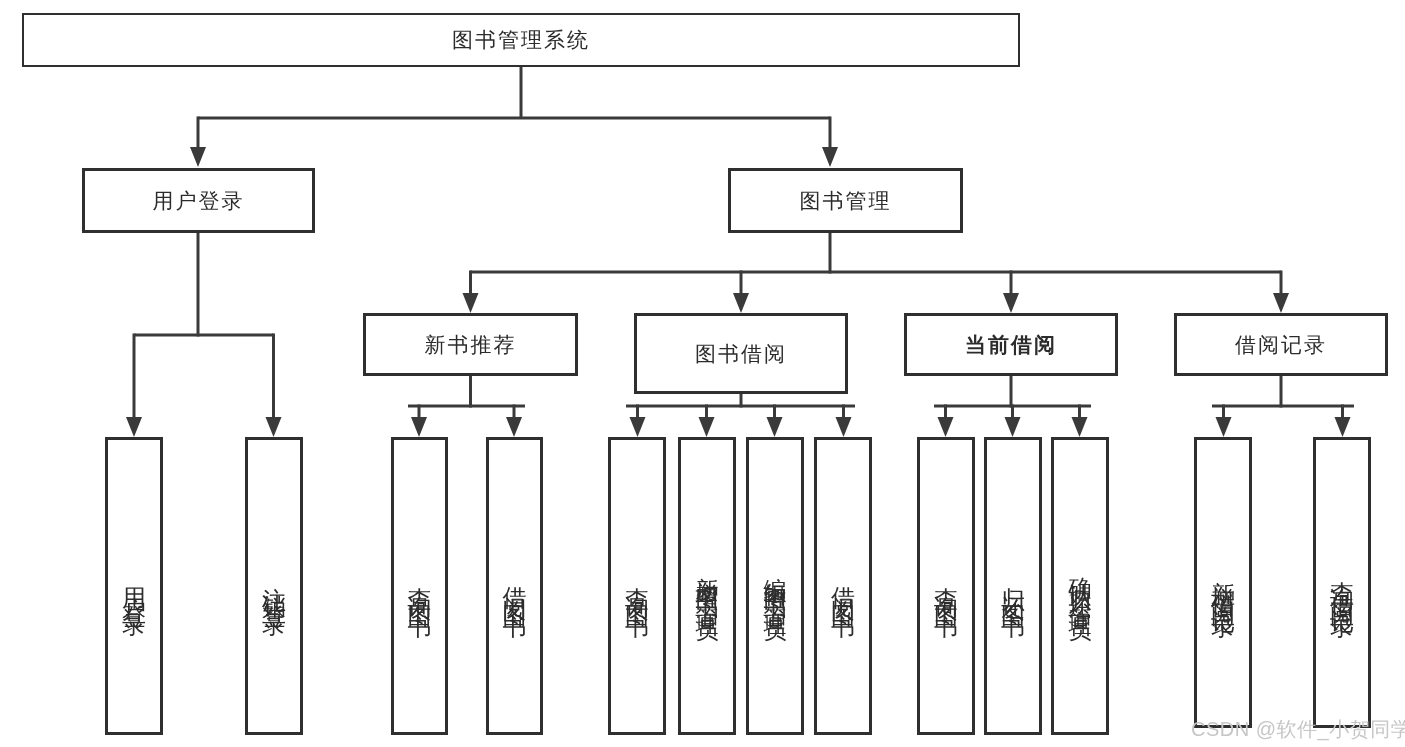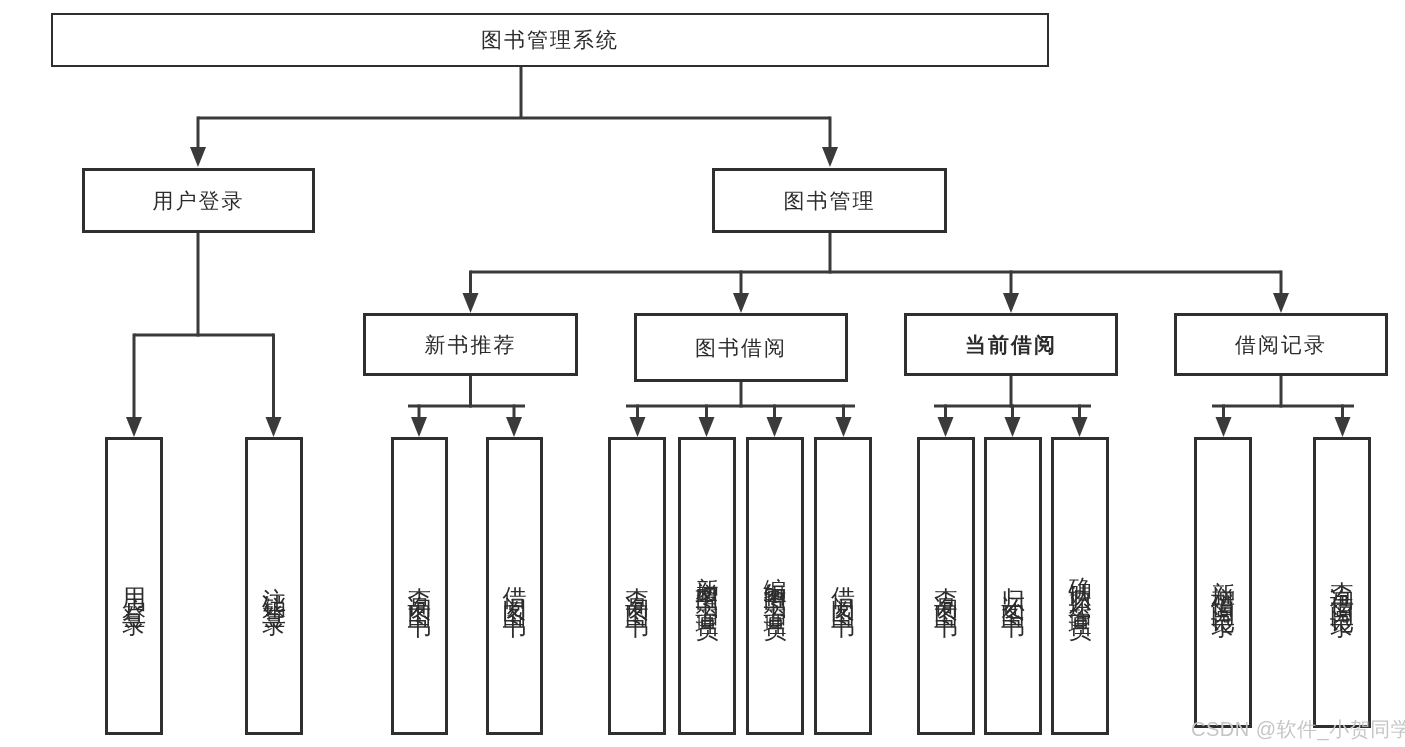--- a/index.html
+++ b/index.html
@@ -21,21 +21,21 @@
     position: absolute;
     background: #ffffff;
     border: 3px solid #2f2f2f;
     box-sizing: border-box;
     display: flex;
     align-items: center;
     justify-content: center;
     color: #2c2c2c;
     z-index: 2;
   }
-  .node.root { border-width: 2px; margin-left: 29px; }
+  .node.root { border-width: 2px; }
   .h-label {
     font-size: 21px;
     letter-spacing: 2px;
     white-space: nowrap;
   }
   .v-text {
     writing-mode: vertical-rl;
     text-orientation: mixed;
     line-height: 1;
     font-size: 24px;
@@ -128,28 +128,28 @@
     </g>
   </svg>
 
   <div class="node root" style="left:22px; top:13px; width:998px; height:54px;">
     <span class="h-label">图书管理系统</span>
   </div>
 
   <div class="node" style="left:82px; top:168px; width:233px; height:65px;">
     <span class="h-label">用户登录</span>
   </div>
-  <div class="node" style="left:712px; top:168px; width:235px; height:65px;">
+  <div class="node" style="left:728px; top:168px; width:235px; height:65px;">
     <span class="h-label">图书管理</span>
   </div>
 
   <div class="node" style="left:363px; top:313px; width:215px; height:63px;align-items:center;">
     <span class="h-label">新书推荐</span>
   </div>
-  <div class="node" style="left:634px; top:313px; width:214px; height:69px;">
+  <div class="node" style="left:634px; top:313px; width:214px; height:81px;">
     <span class="h-label">图书借阅</span>
   </div>
   <div class="node" style="left:904px; top:313px; width:214px; height:63px;font-weight:bold;">
     <span class="h-label">当前借阅</span>
   </div>
   <div class="node" style="left:1174px; top:313px; width:214px; height:63px;">
     <span class="h-label">借阅记录</span>
   </div>
 
   <div class="node" style="left:105px; top:437px; width:58px; height:298px;">

